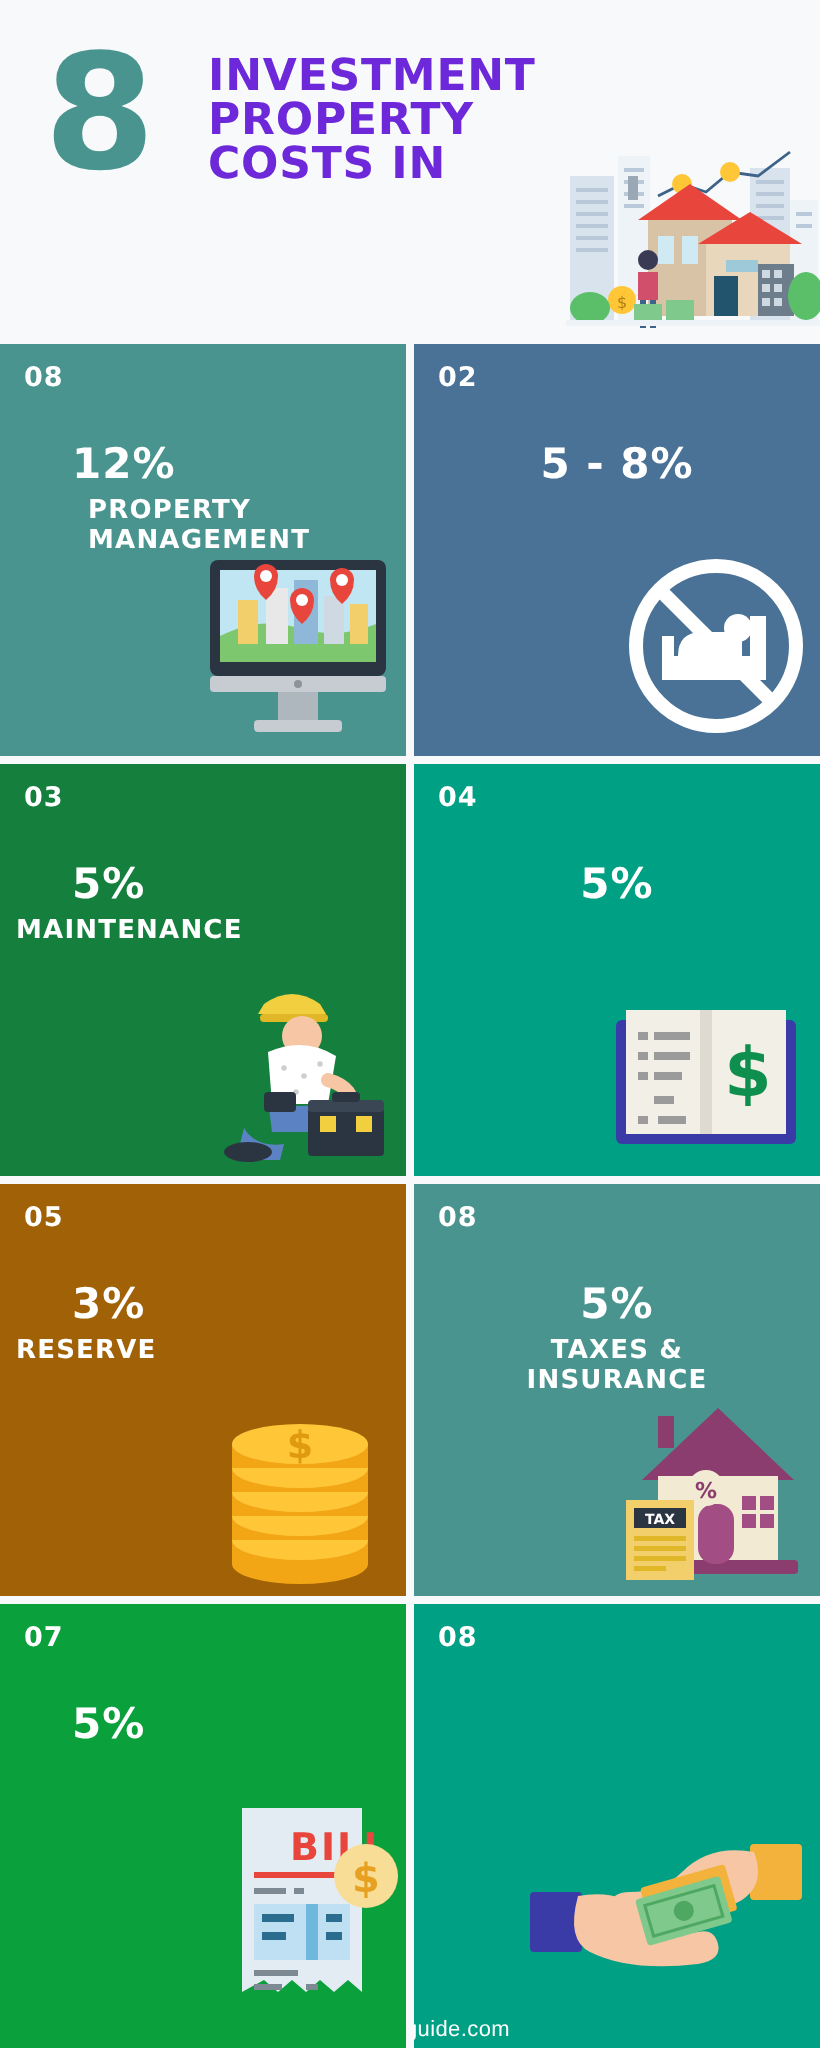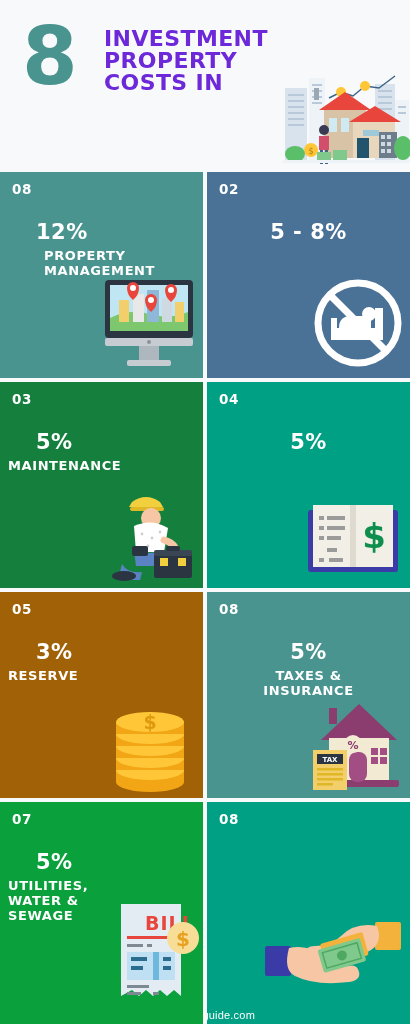--- a/index.html
+++ b/index.html
@@ -344,23 +344,20 @@
           </g>
         </svg>
       </div>
     </div>
 
     <div class="row">
 
       <div class="cell align-left" style="background:#0aa03c">
         <div class="cell-num">07</div>
         <div class="cell-pct">5%</div>
-        <div class="cell-label" style="white-space:pre-line">UTILITIES,
-WATER &amp;
-SEWAGE</div>
         <svg class="cell-art" style="left:115px; top:98px; width:88px; height:110px;" viewBox="0 0 88 110">
           <path d="M6 4 h60 v92 l-7 -6 l-7 6 l-7 -6 l-7 6 l-7 -6 l-7 6 l-7 -6 l-11 6 z" fill="#e3ecf2"></path>
           <text x="30" y="30" font-size="19" font-weight="bold" fill="#e8463c" font-family="DejaVu Sans" letter-spacing="1">BILL</text>
           <g fill="#e8463c">
               <rect x="12" y="36" width="44" height="3"></rect>
             </g>
           <g fill="#7d8a94">
               <rect x="12" y="44" width="16" height="3"></rect>
               <rect x="32" y="44" width="5" height="3"></rect>
             </g>

